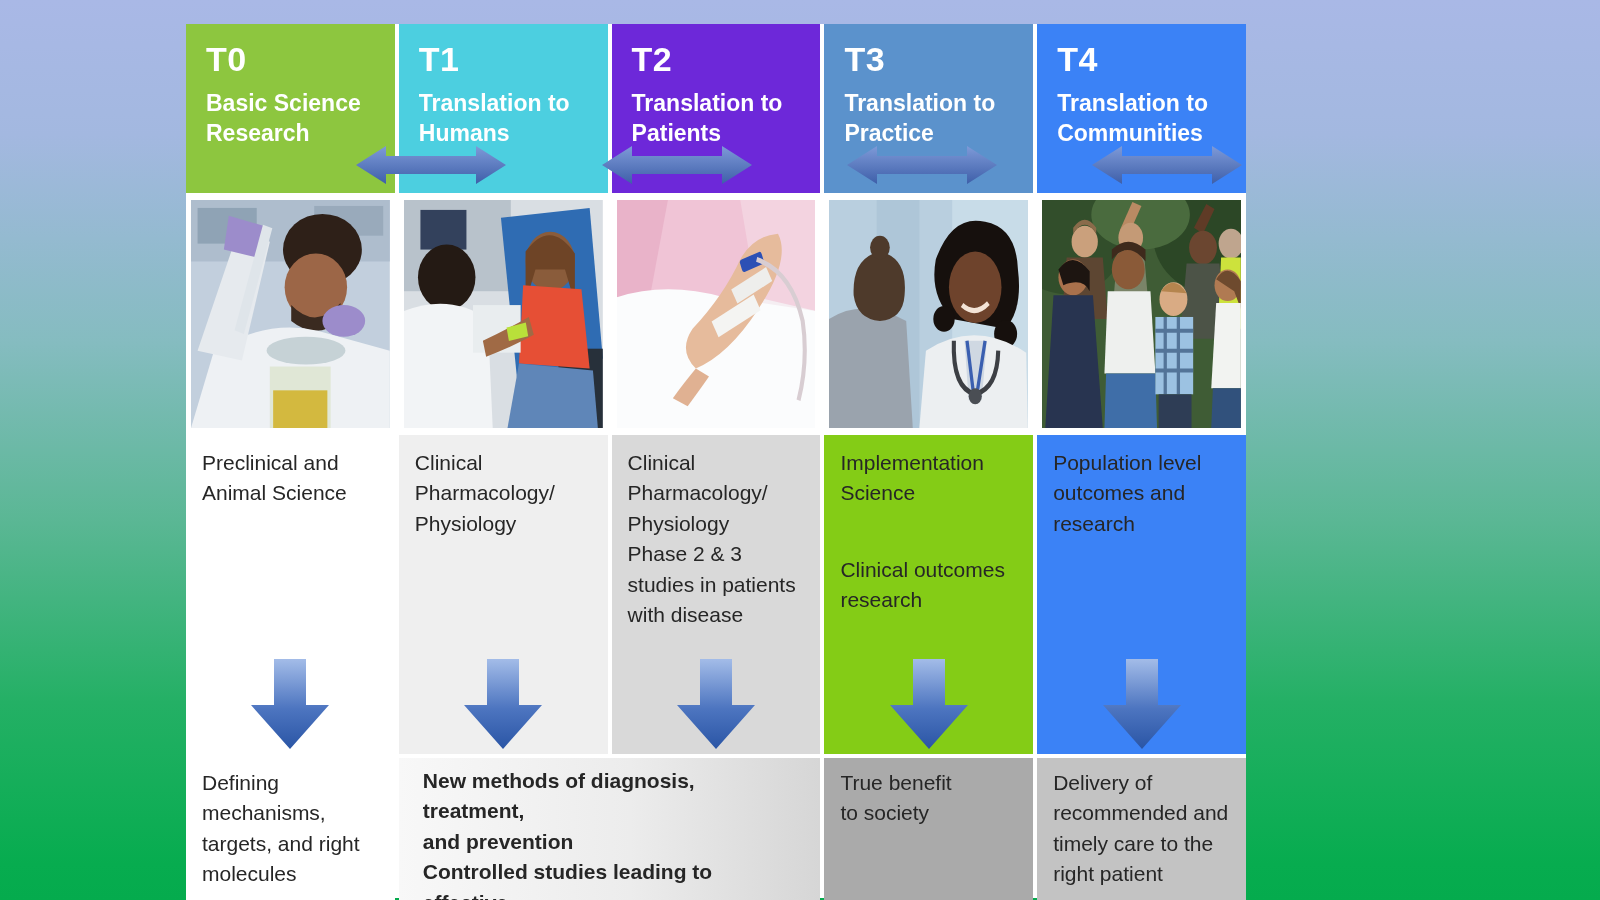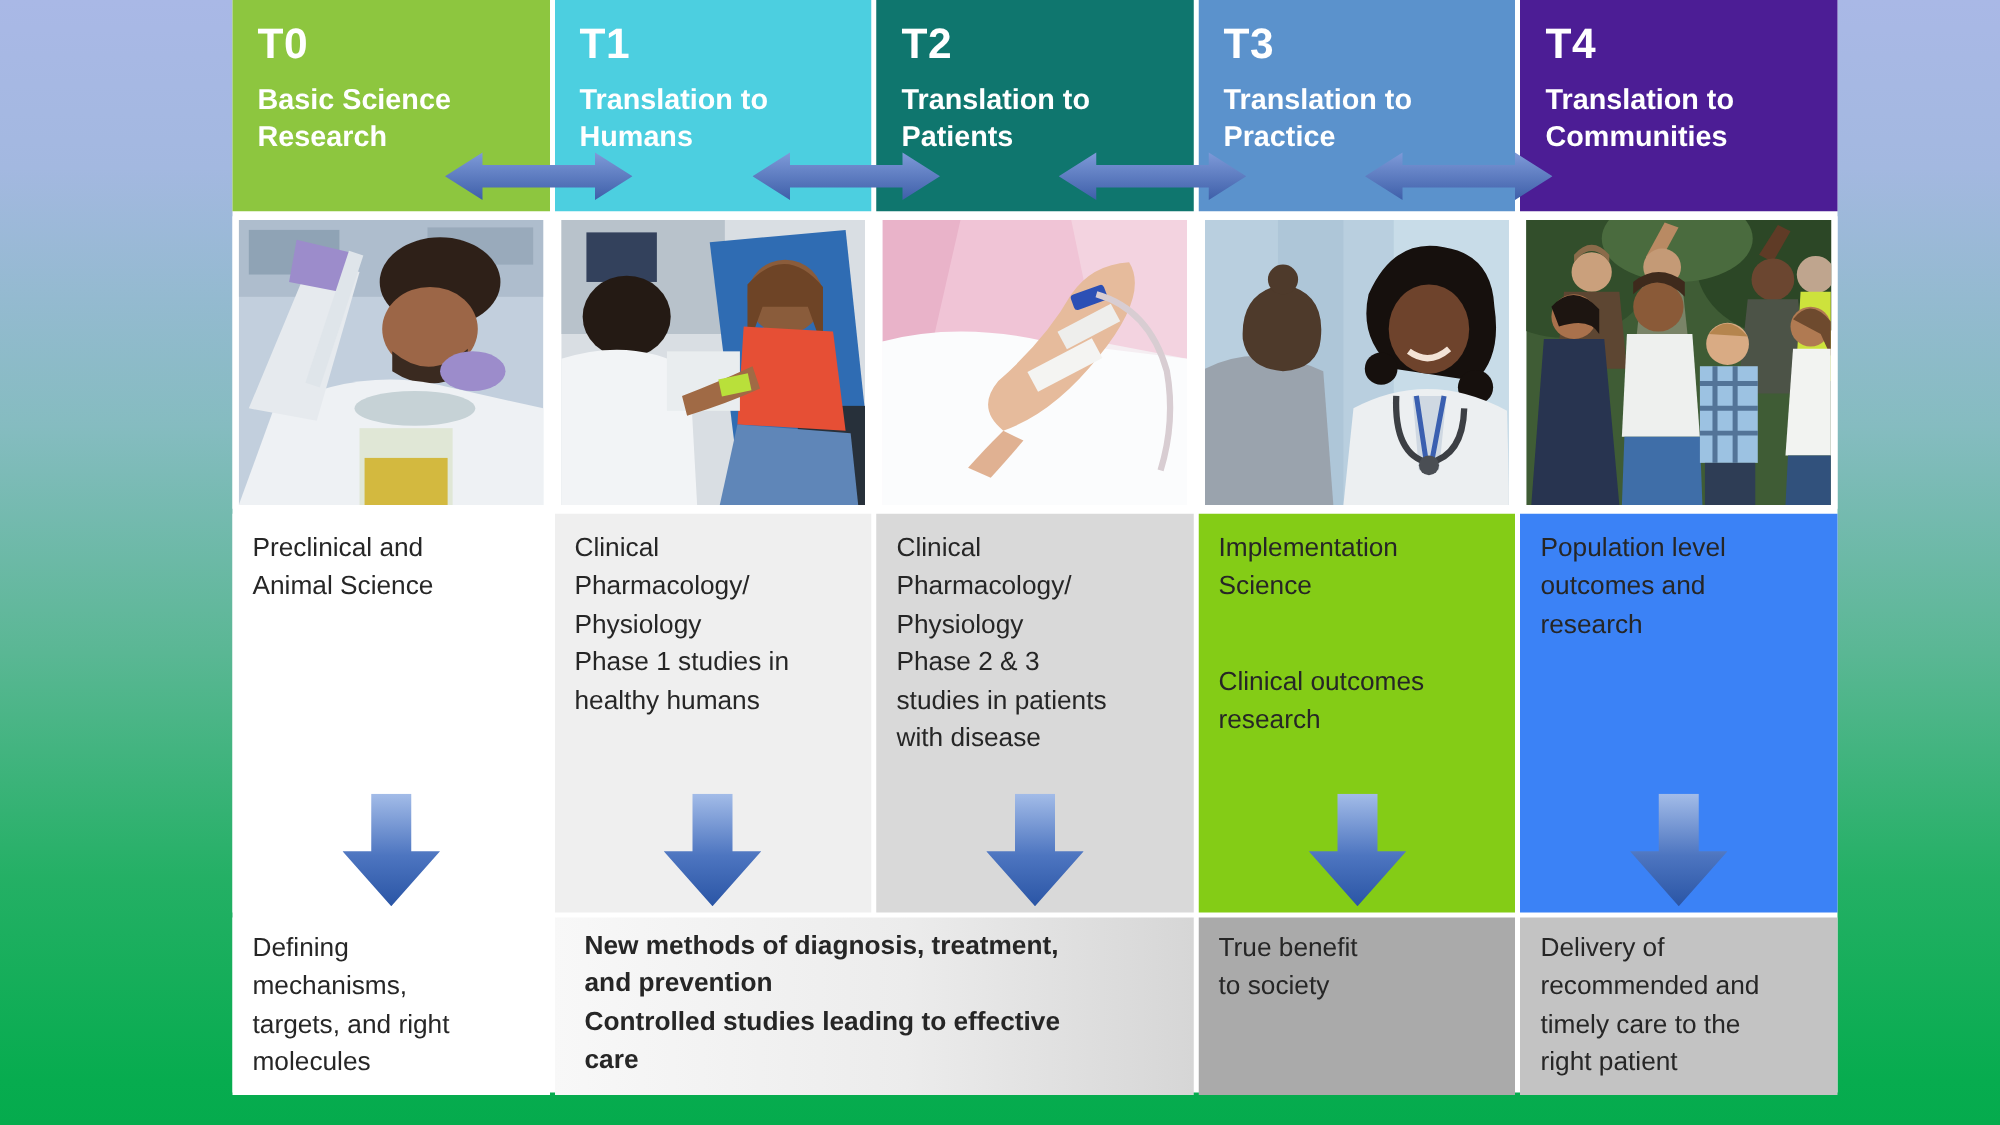--- a/index.html
+++ b/index.html
@@ -1,26 +1,26 @@
 <!DOCTYPE html>
 <html><head>
 <meta charset="utf-8">
 <style>
   html,body{margin:0;padding:0;}
   .stage{
     position:relative;width:1600px;height:900px;overflow:hidden;
     background:linear-gradient(180deg,#a9b8e6 0%,#a3b8e0 15%,#85bcc0 38%,#5ab794 58%,#24b065 78%,#07ac4f 96%,#05ab4d 100%);
     font-family:"Liberation Sans",sans-serif;
   }
-  .panel{position:absolute;left:186px;top:0;width:1284px;height:874px;background:#ffffff;}
+  .panel{position:absolute;left:186px;top:24px;width:1060px;height:874px;background:#ffffff;}
   .grid{display:grid;width:100%;height:100%;grid-template-columns:repeat(5,1fr);grid-template-rows:169px 234px 319px 1fr;gap:4px;}
   .cell{position:relative;box-sizing:border-box;}
   
   .header{color:#ffffff;padding:16px 20px 0 20px;}
-  .c0{background:#8dc63f}.c1{background:#4ccfe0}.c2{background:#0f766e}.c3{background:#5b92cc}.c4{background:#4c1d95}
+  .c0{background:#8dc63f}.c1{background:#4ccfe0}.c2{background:#6d28d9}.c3{background:#5b92cc}.c4{background:#3b82f6}
   .code{font-size:34px;font-weight:700;letter-spacing:.5px;margin:0 0 9px 0;}
   .htitle{font-size:23px;font-weight:600;line-height:1.32;white-space:pre-line;}
   
   .photocell{background:#ffffff;padding:3px 5px;}
   .photocell svg{display:block;width:100%;height:100%;}
   
   .desc{font-size:21px;line-height:1.45;color:#262626;padding:13px 16px 0 16px;}
   .desc p{margin:0;white-space:pre-line;}
   .desc2{margin-top:15px;}
   .desc2:empty{display:none;}
@@ -196,22 +196,20 @@
 Animal Science</p>
 
         <svg class="downarrow" viewBox="0 0 78 90">
           <polygon points="23,0 55,0 55,46 78,46 39,90 0,46 23,46" fill="url(#downgrad)"></polygon>
         </svg>
       </div>
       <div class="cell desc d1">
         <p class="desc1">Clinical
 Pharmacology/
 Physiology</p>
-        <p class="desc2">Phase 1 studies in
-healthy humans</p>
         <svg class="downarrow" viewBox="0 0 78 90">
           <polygon points="23,0 55,0 55,46 78,46 39,90 0,46 23,46" fill="url(#downgrad)"></polygon>
         </svg>
       </div>
       <div class="cell desc d2">
         <p class="desc1">Clinical
 Pharmacology/
 Physiology</p>
         <p class="desc2">Phase 2 &amp; 3
 studies in patients

